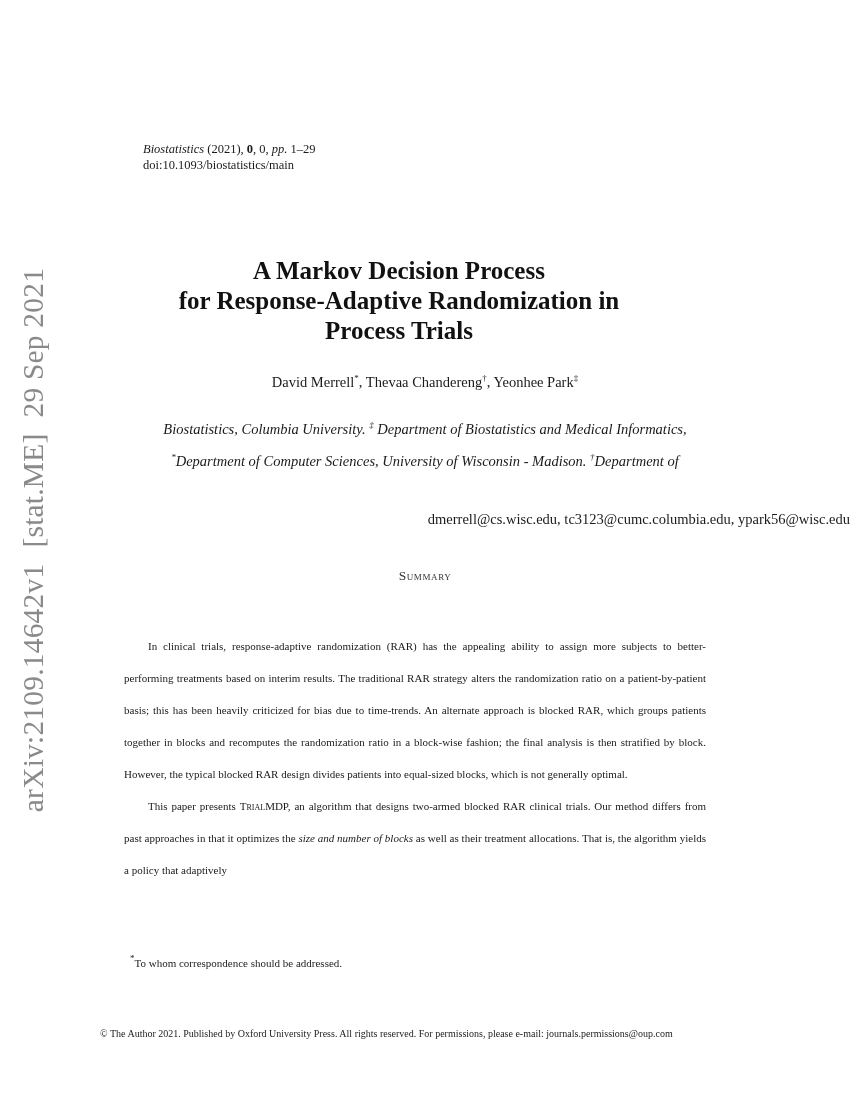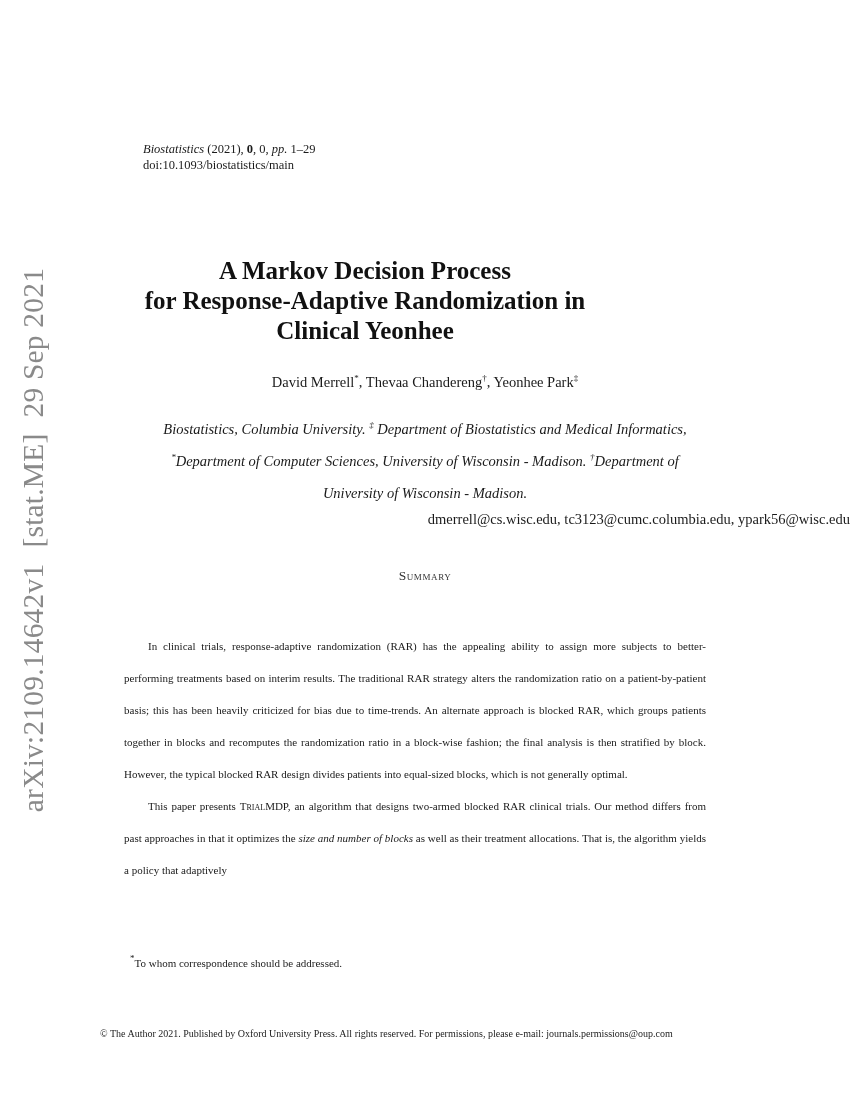--- a/index.html
+++ b/index.html
@@ -13,21 +13,21 @@
     transform: translate(-50%, -50%) rotate(-90deg);
     white-space: nowrap; font-size: 29.5px; color: #8a8a8a;
     letter-spacing: 0.2px;
   }
   .arxiv-stamp .gap { display: inline-block; width: 16px; }
   .journal { left: 143px; top: 141px; font-size: 12.5px; line-height: 16px; }
   .journal i { font-style: italic; }
   .journal b { font-weight: bold; }
   .title {
     left: 0; width: 730px; top: 256px; text-align: center;
-    font-size: 25px; font-weight: bold; line-height: 30px; color: #111;
+    font-size: 25px; font-weight: bold; line-height: 30px; color: #111; padding-left: 34px;
   }
   .authors { left: 0; width: 850px; top: 374px; text-align: center; font-size: 14.5px; }
   sup { font-size: 9px; vertical-align: 6px; line-height: 0; }
   .affil {
     left: 0; width: 850px; top: 413px; text-align: center; font-size: 14.5px;
     line-height: 32px; font-style: italic;
   }
   .emails { left: 0; width: 850px; top: 509px; text-align: right; font-size: 14.5px; line-height: 20px; }
   .summary-head {
     left: 0; width: 850px; top: 568px; text-align: center; font-size: 13.5px;
@@ -56,31 +56,30 @@
     <b>0</b><span>, 0,</span>
     <i>pp.</i>
     <span>1–29</span>
   </div>
   <div>doi:10.1093/biostatistics/main</div>
 </div>
 
 <div class="abs title">
   <div>A Markov Decision Process</div>
   <div>for Response-Adaptive Randomization in</div>
-  <div>Clinical Yeonhee</div>
+  <div>Process Trials</div>
 </div>
 
 <div class="abs authors">
   <span>David Merrell</span><sup>*</sup><span>, </span><span>Thevaa Chandereng</span><sup>†</sup><span>, </span><span>Yeonhee Park</span><sup>‡</sup>
 </div>
 
 <div class="abs affil">
   <div><span>Biostatistics, Columbia University.</span> <sup>‡</sup><span> Department of Biostatistics and Medical Informatics,</span></div>
   <div><sup>*</sup><span>Department of Computer Sciences, University of Wisconsin - Madison.</span> <sup>†</sup><span>Department of</span></div>
-  <div>University of Wisconsin - Madison.</div>
 </div>
 
 <div class="abs emails">dmerrell@cs.wisc.edu, tc3123@cumc.columbia.edu, ypark56@wisc.edu</div>
 
 <div class="abs summary-head">Summary</div>
 
 <div class="abs body-text">
   <p>In clinical trials, response-adaptive randomization (RAR) has the appealing ability to assign more subjects to better-performing treatments based on interim results. The traditional RAR strategy alters the randomization ratio on a patient-by-patient basis; this has been heavily criticized for bias due to time-trends. An alternate approach is blocked RAR, which groups patients together in blocks and recomputes the randomization ratio in a block-wise fashion; the final analysis is then stratified by block. However, the typical blocked RAR design divides patients into equal-sized blocks, which is not generally optimal.</p>
   <p><span>This paper presents </span><span class="sc">Trial</span><span>MDP</span><span>, an algorithm that designs two-armed blocked RAR clinical trials. Our method differs from past approaches in that it optimizes the </span><i>size and number of blocks</i><span> as well as their treatment allocations. That is, the algorithm yields a policy that adaptively</span></p>
 </div>

